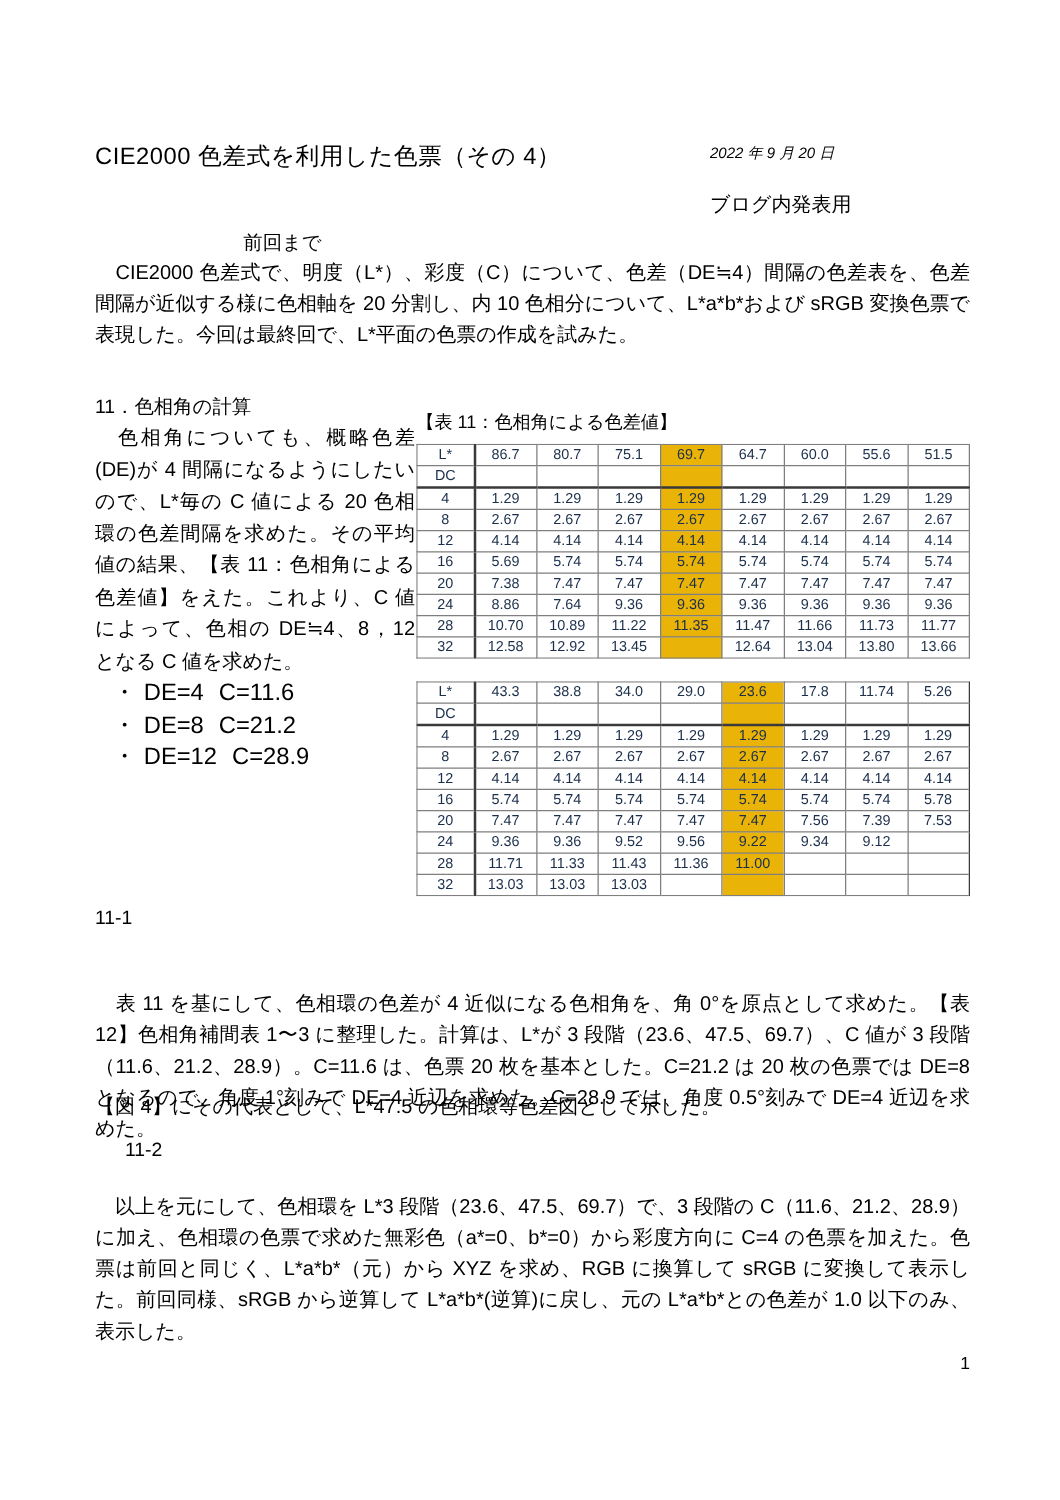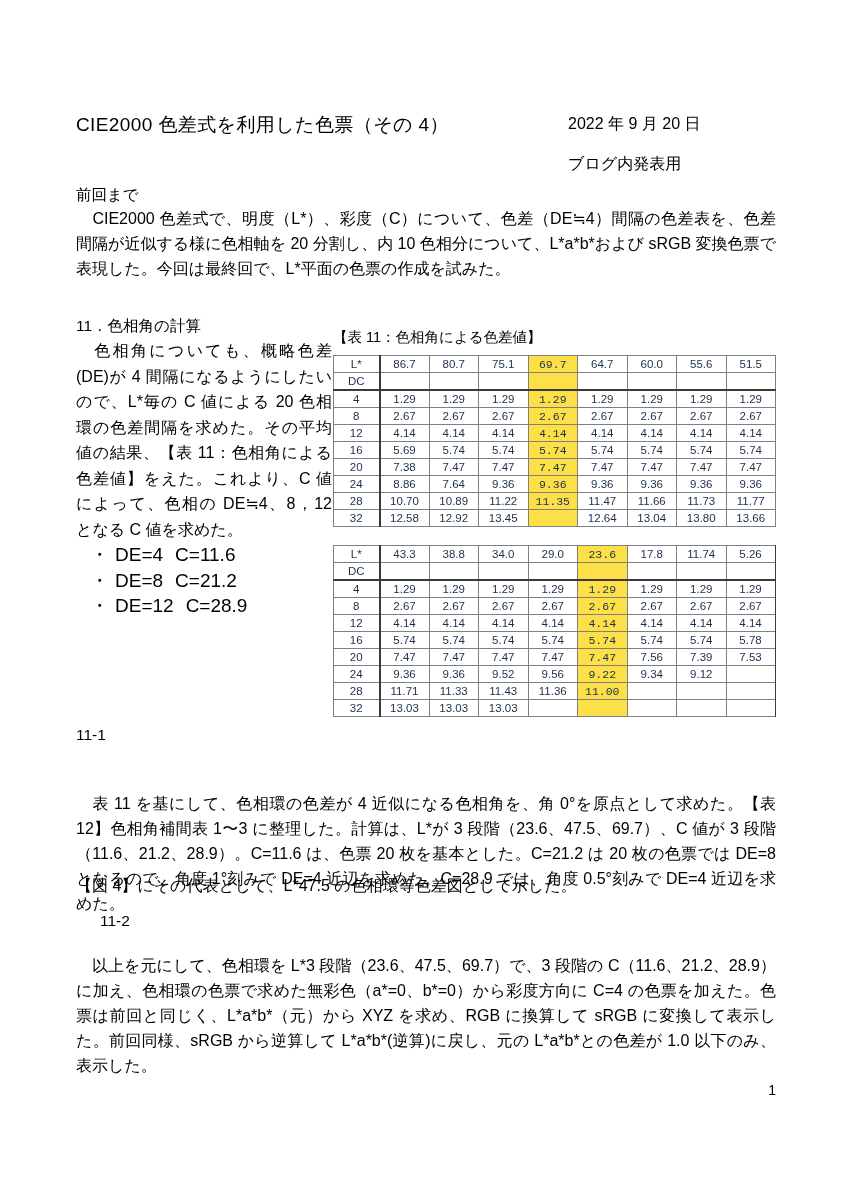--- a/index.html
+++ b/index.html
@@ -34,22 +34,23 @@
     left: 0;
     top: 0;
     font-size: 19px;
     letter-spacing: 0.4px;
     white-space: nowrap;
   }
   .doc-date {
     position: absolute;
     left: 492px;
     top: 2px;
-    font-size: 16px;
-    white-space: nowrap;
+    font-size: 12px;
+    white-space: nowrap;
+    font-style: italic;
   }
   .doc-subnote {
     position: absolute;
     left: 492px;
     top: 42px;
     font-size: 16px;
     white-space: nowrap;
   }
 
   
@@ -58,20 +59,21 @@
     font-size: 16px;
     line-height: 25px;
     text-align: justify;
     text-justify: inter-character;
   }
   .heading {
     position: absolute;
     font-size: 15.5px;
     line-height: 25px;
     white-space: nowrap;
+    text-align: center;
   }
 
   
   #prev-label   { left: 76px; top: 182px; width: 300px; }
   #prev-body    { left: 76px; top: 206px; width: 700px; }
 
   #sec11-head   { left: 76px; top: 313px; }
   #sec11-body   { left: 76px; top: 338px; width: 256px; line-height: 25.5px; }
 
   .bullets {
@@ -133,21 +135,21 @@
     padding: 0 1px;
     white-space: nowrap;
     background: #ffffff;
   }
   table.grid col.lab { width: 46px; }
   table.grid col.dat { width: 49.5px; }
 
   table.grid td.rowlab {
     color: #1b2f4b;
   }
-  table.grid td.hl { background: #fde047; font-family: Liberation Mono, monospace; }
+  table.grid td.hl { background: #eab308; }
 
   
   table.grid tr.thick-bottom td { border-bottom: 2px solid #3a3a3a; }
   table.grid tr.thick-top td    { border-top: 2px solid #3a3a3a; }
   table.grid td.left-thick      { border-right: 2px solid #3a3a3a; }
   table.grid td.avg-sep         { border-left: 2px solid #3a3a3a; }
 </style>
 </head>
 <body>
 

